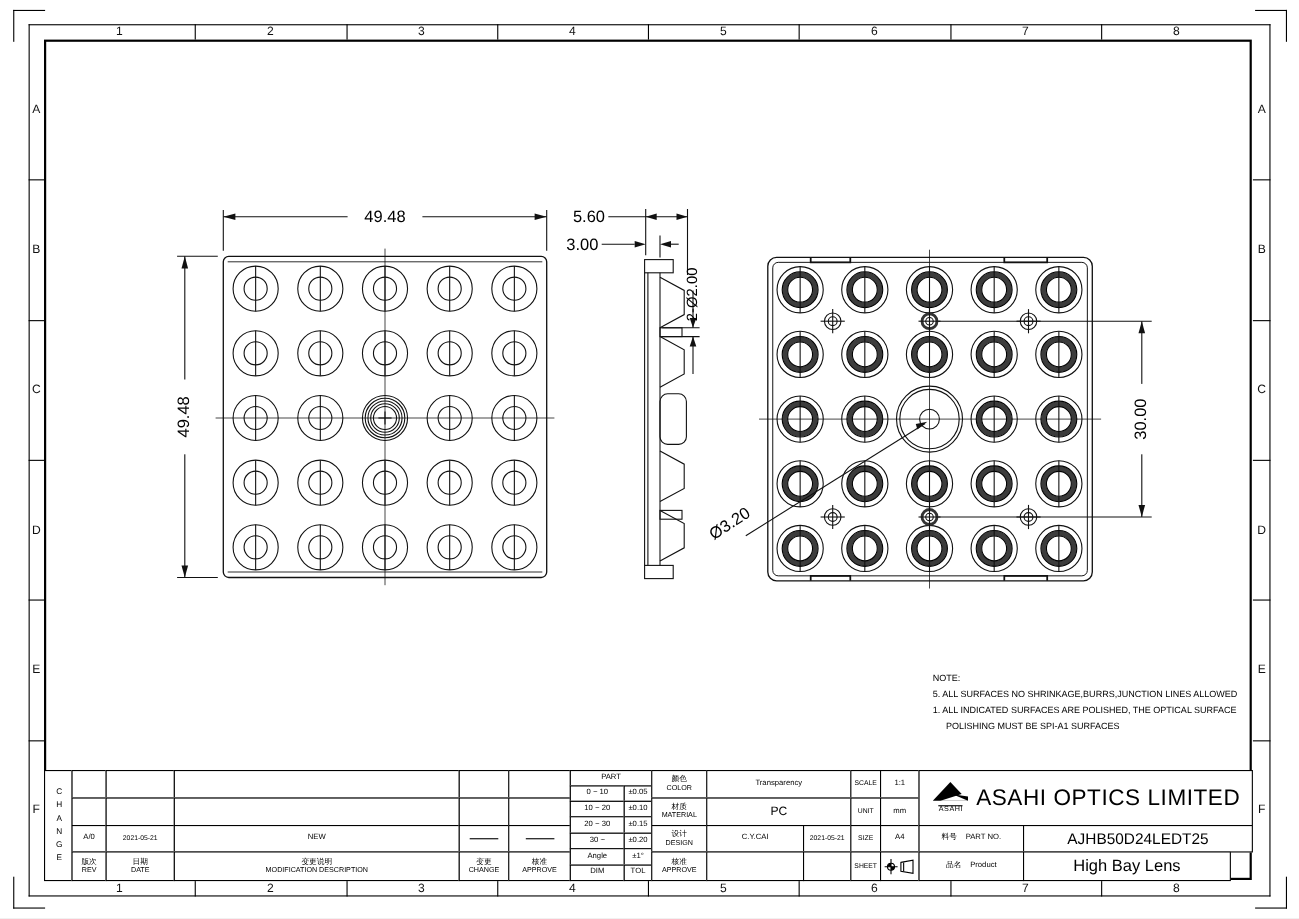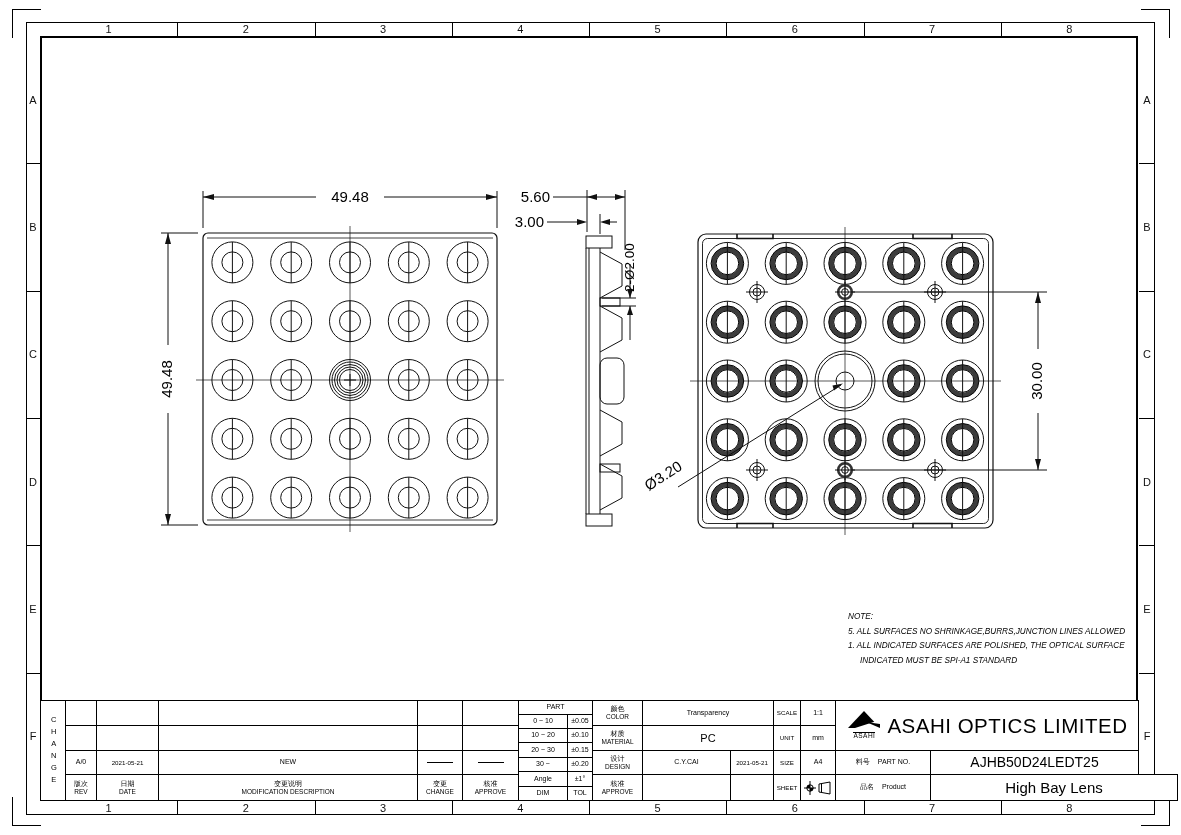--- a/index.html
+++ b/index.html
@@ -16,21 +16,21 @@
                border:2px solid #000;box-sizing:border-box;}
   
   .cell{position:absolute;border:1px solid #000;box-sizing:border-box;background:#fff;
         display:flex;align-items:center;justify-content:center;font-size:7px;line-height:1.15;
         text-align:center;overflow:hidden;}
   .cell.two-line{flex-direction:column;font-size:6.5px;}
   .cell .zh{font-size:7px;}
   .vertical-change{writing-mode:vertical-lr;text-orientation:upright;letter-spacing:3px;
                    font-size:7.5px;}
   .dash{width:26px;border-top:1px solid #000;}
-  .notes{position:absolute;left:848px;top:610px;width:292px;font-size:8.2px;line-height:14.5px;font-style:italic;}
+  .notes{position:absolute;left:848px;top:610px;width:292px;font-size:8.2px;line-height:14.5px;}
   .notes .cont{padding-left:12px;}
   .brand-row{display:flex;align-items:center;gap:5px;}
   .logo-stack{display:flex;flex-direction:column;align-items:center;line-height:1;}
   .logo-stack .logo-txt{font-size:6.5px;letter-spacing:.5px;border-top:1px solid #000;margin-top:-3px;}
   .company{font-size:20.5px;letter-spacing:.5px;white-space:nowrap;}
   .label-pair{display:flex;gap:8px;align-items:center;}
   .pn-value{font-size:14px;text-align:center;}
   .prod-value{font-size:15px;}
   .small6{font-size:6.2px;}
 </style>
@@ -300,21 +300,21 @@
       <div class="zone-label" style="left: 26px; top: 672.667px; width: 14px; height: 127.333px;">F</div>
       <div class="zone-label" style="left: 1139px; top: 672.667px; width: 16px; height: 127.333px;">F</div>
       <div class="zdiv" style="left: 26px; top: 672.667px; width: 14px; height: 1px;"></div>
       <div class="zdiv" style="left: 1139px; top: 672.667px; width: 16px; height: 1px;"></div>
     </div>
 
   <div class="notes">
     <div>NOTE:</div>
     <div>5. ALL SURFACES NO SHRINKAGE,BURRS,JUNCTION LINES ALLOWED</div>
     <div>1. ALL INDICATED SURFACES ARE POLISHED, THE OPTICAL SURFACE</div>
-    <div class="cont">INDICATED MUST BE SPI-A1 STANDARD</div>
+    <div class="cont">POLISHING MUST BE SPI-A1 SURFACES</div>
   </div>
 
   <div>
 
     <div class="cell" style="left:40px;top:700px;width:26px;height:101px;">
       <span class="vertical-change">CHANGE</span>
     </div>
 
     <div class="cell" style="left:65px;top:700px;width:32px;height:26px;"></div>
     <div class="cell" style="left:96px;top:700px;width:63px;height:26px;"></div>
@@ -433,16 +433,16 @@
         <span>PART NO.</span>
       </span>
     </div>
     <div class="cell pn-value" style="left:930px;top:750px;width:209px;height:25px;">AJHB50D24LEDT25</div>
     <div class="cell" style="left:835px;top:774px;width:96px;height:27px;">
       <span class="label-pair">
         <span class="zh">品名</span>
         <span>Product</span>
       </span>
     </div>
-    <div class="cell prod-value" style="left:930px;top:774px;width:248px;height:27px;">High Bay Lens</div>
+    <div class="cell prod-value" style="left:930px;top:774px;width:189px;height:27px;">High Bay Lens</div>
   </div>
 
 </div>
 
 </body></html>

